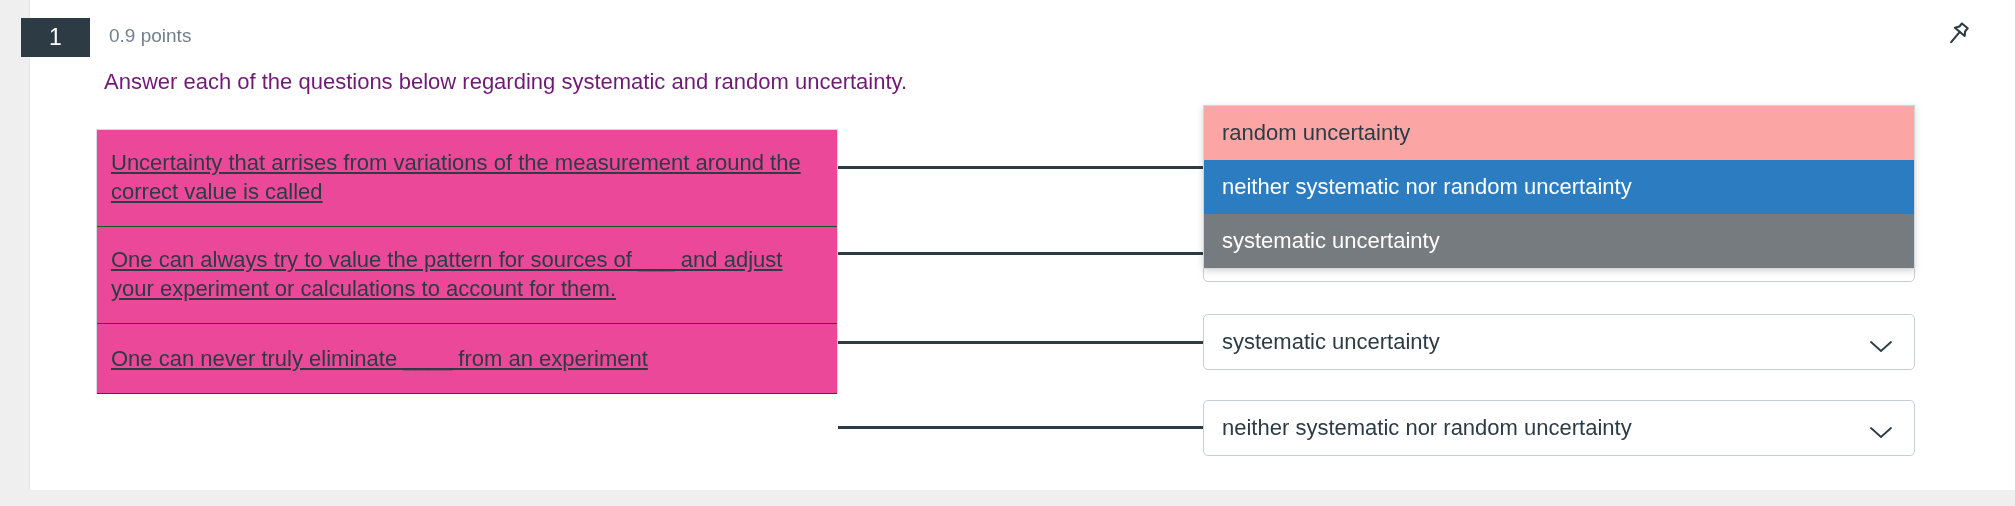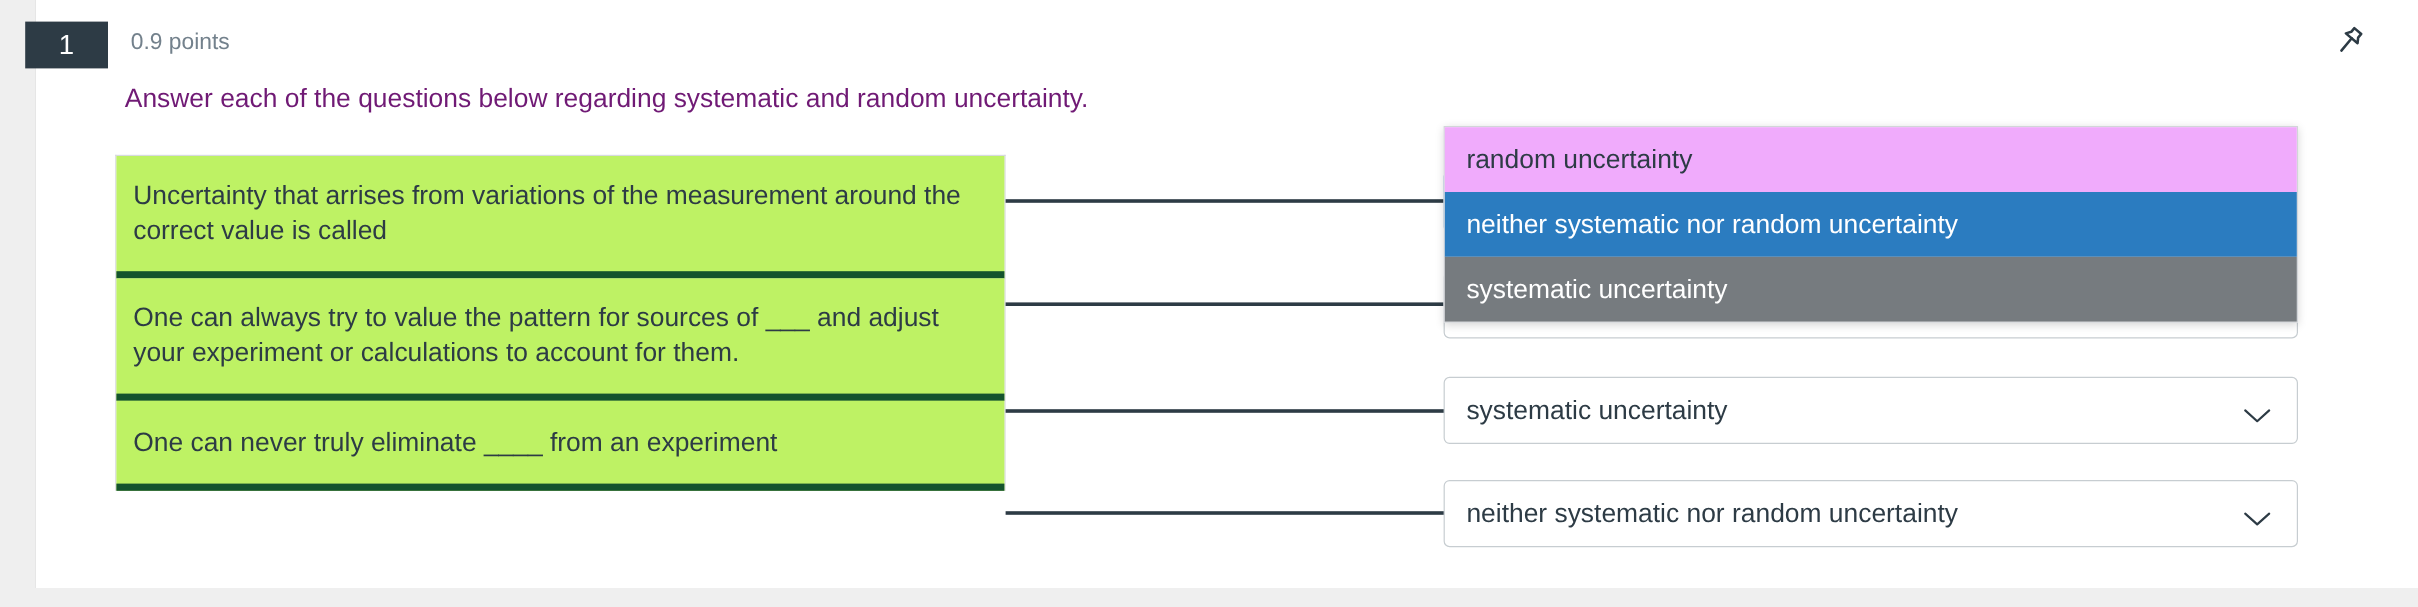--- a/index.html
+++ b/index.html
@@ -76,26 +76,27 @@
 
   
   .match-list {
     position: absolute;
     left: 96px; top: 129px;
     width: 742px;
     border: 1px solid #d7dade;
     border-bottom: none;
   }
   .match-item {
-    border-bottom: 6px solid #14532d;
-    background: #bef264;
+    border-bottom: 1px solid #14532d;
+    background: #ec4899;
     padding: 18px 20px 20px 14px;
     font-size: 22px;
     line-height: 29px;
     color: #2d3b45;
+    text-decoration: underline;
   }
   .match-item.two-line { min-height: 86px; }
   .match-item.one-line { min-height: 62px; padding-top: 20px; padding-bottom: 20px; }
 
   
   .connector {
     position: absolute;
     height: 3px;
     background: #2d3b45;
     left: 838px;
@@ -141,21 +142,21 @@
     z-index: 20;
     padding: 0;
   }
   .dd-option {
     height: 54px;
     display: flex;
     align-items: center;
     padding: 0 18px;
     font-size: 22px;
     color: #2d3b45;
-    background: #f0abfc;
+    background: #fca5a5;
   }
   .dd-option.highlighted {
     background: #2b7cc0;
     color: #ffffff;
   }
   .dd-option.hovered {
     background: #767b7f;
     color: #ffffff;
   }
 </style>

